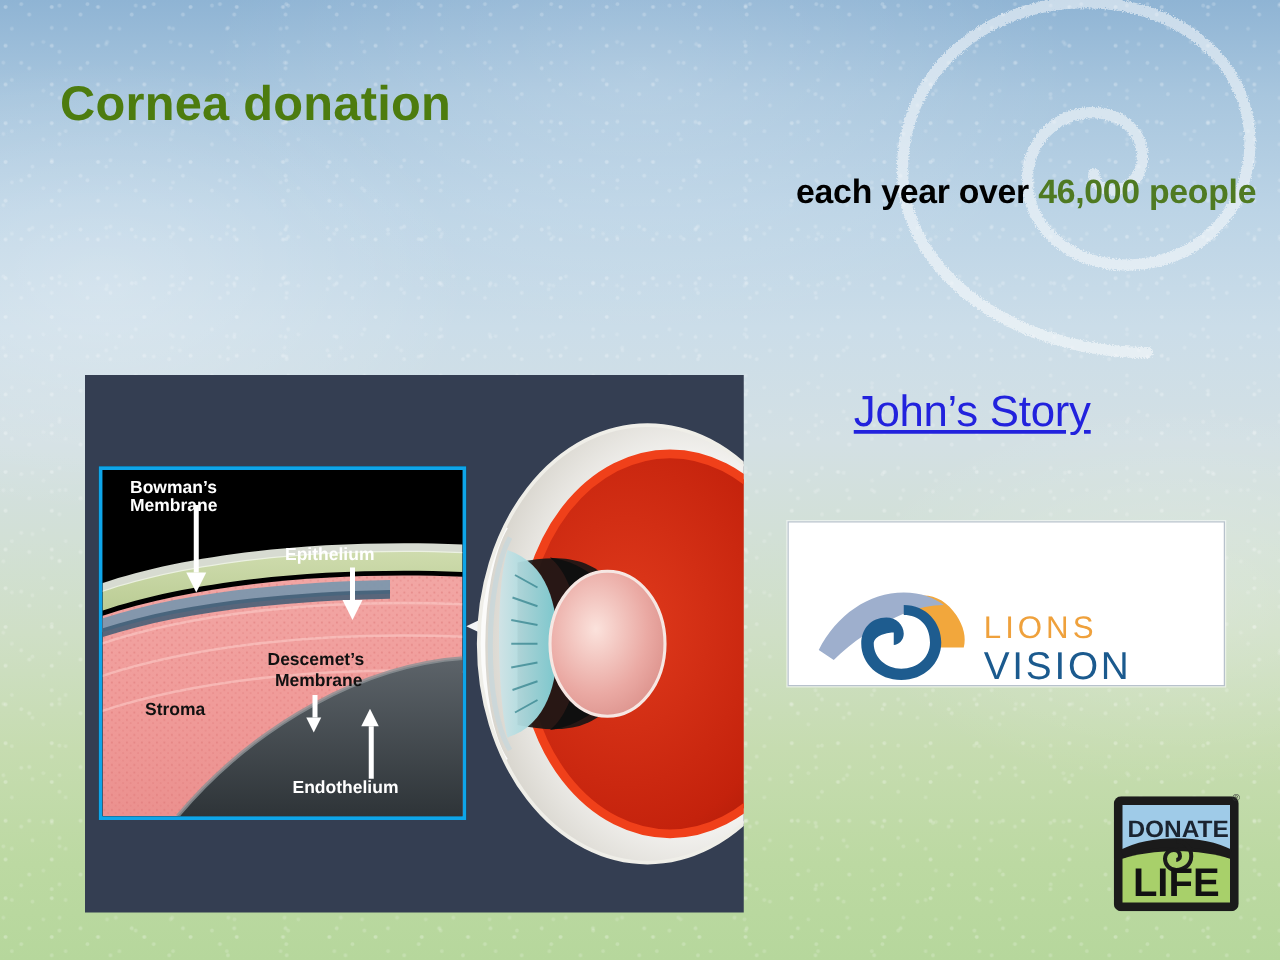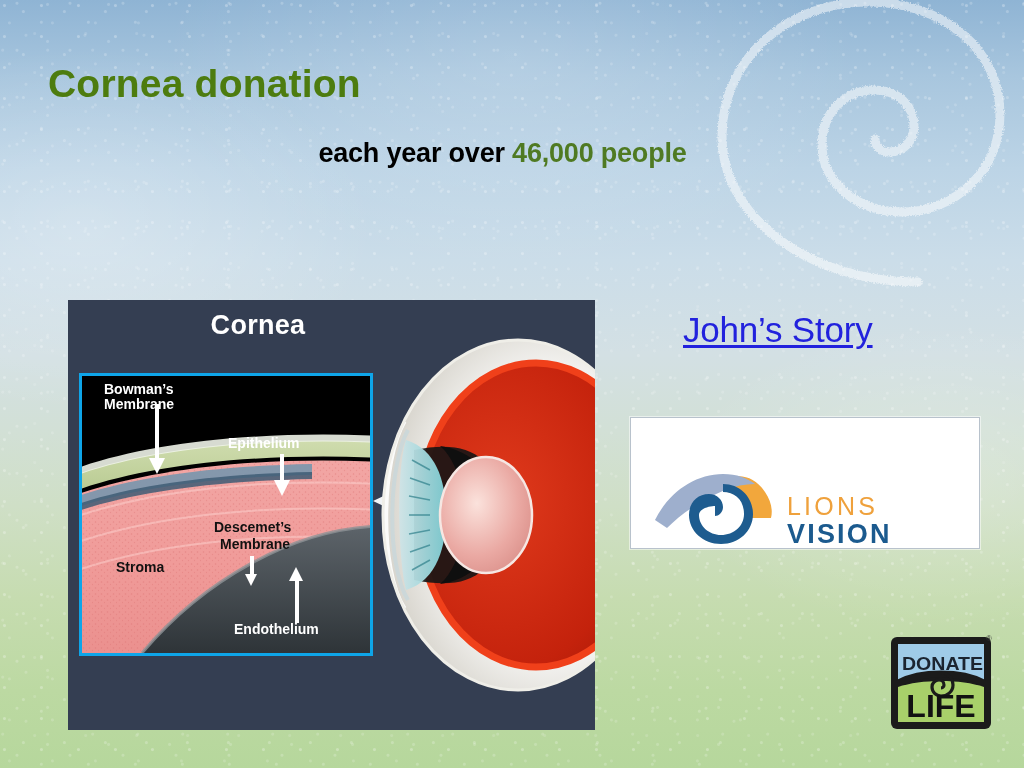--- a/index.html
+++ b/index.html
@@ -53,21 +53,21 @@
   
   .title {
     position:absolute; left:48px; top:62px;
     font-size:39px; font-weight:700; letter-spacing:.2px;
     color:#4d7c0f;
   }
 
   
   .subtitle {
     position:absolute; left:0; top:136px; width:1005px;
-    text-align:center;
+    text-align:right;
     font-size:27px; font-weight:bold; color:#000;
     line-height:1.32;
     letter-spacing:-.2px;
   }
   .subtitle .line1 { display:block; }
   .subtitle .line2 { display:block; }
   .hl { color:#4f7a22; }
 
   
   .story-link {
@@ -103,21 +103,21 @@
   .lions-card {
     position:absolute; left:630px; top:417px; width:350px; height:132px;
     background:#ffffff;
     border:1px solid #b8c2cc;
     box-shadow:0 0 0 1px rgba(255,255,255,.5);
     display:flex; align-items:flex-end;
   }
   .lions-eye { width:132px; height:90px; margin-left:18px; flex:none; }
   .lions-words { margin-left:6px; line-height:1; }
   .lw-lions  { font-size:25px; letter-spacing:3.2px; color:#efa13c; font-weight:400; }
-  .lw-vision { font-size:27px; letter-spacing:2.2px; color:#1b5a8e; font-weight:bold; margin-top:2px; }
+  .lw-vision { font-size:31px; letter-spacing:2.2px; color:#1b5a8e; font-weight:normal; margin-top:2px; }
   .lw-gift   { font-size:27px; letter-spacing:3.2px; color:#2b6e96; font-weight:400; margin-top:1px; }
 
   
   .dl-logo { position:absolute; left:891px; top:637px; width:100px; height:92px; }
   .dl-reg {
     position:absolute; right:-1px; top:-3px;
     font-size:8px; color:#3a3a3a;
   }
 </style>
 </head>
@@ -143,21 +143,20 @@
 <div class="title">Cornea donation</div>
 
 <div class="subtitle">
   <span class="line1"><span>each year over </span><span class="hl">46,000 people</span></span>
 </div>
 
 <a class="story-link" href="#">John’s Story</a>
 
 <div class="diagram">
 
-  <div class="diagram-title">Cornea</div>
 
   <div class="inset">
     <svg viewBox="0 0 288 277" width="288" height="277">
       <defs>
         <linearGradient id="stromaG" x1="0" y1="0" x2="0" y2="1">
           <stop offset="0" stop-color="#f2a6a4"></stop>
           <stop offset="0.5" stop-color="#f09b99"></stop>
           <stop offset="1" stop-color="#ea8f8d"></stop>
         </linearGradient>
         <linearGradient id="endoG" x1="0" y1="0" x2="0" y2="1">

